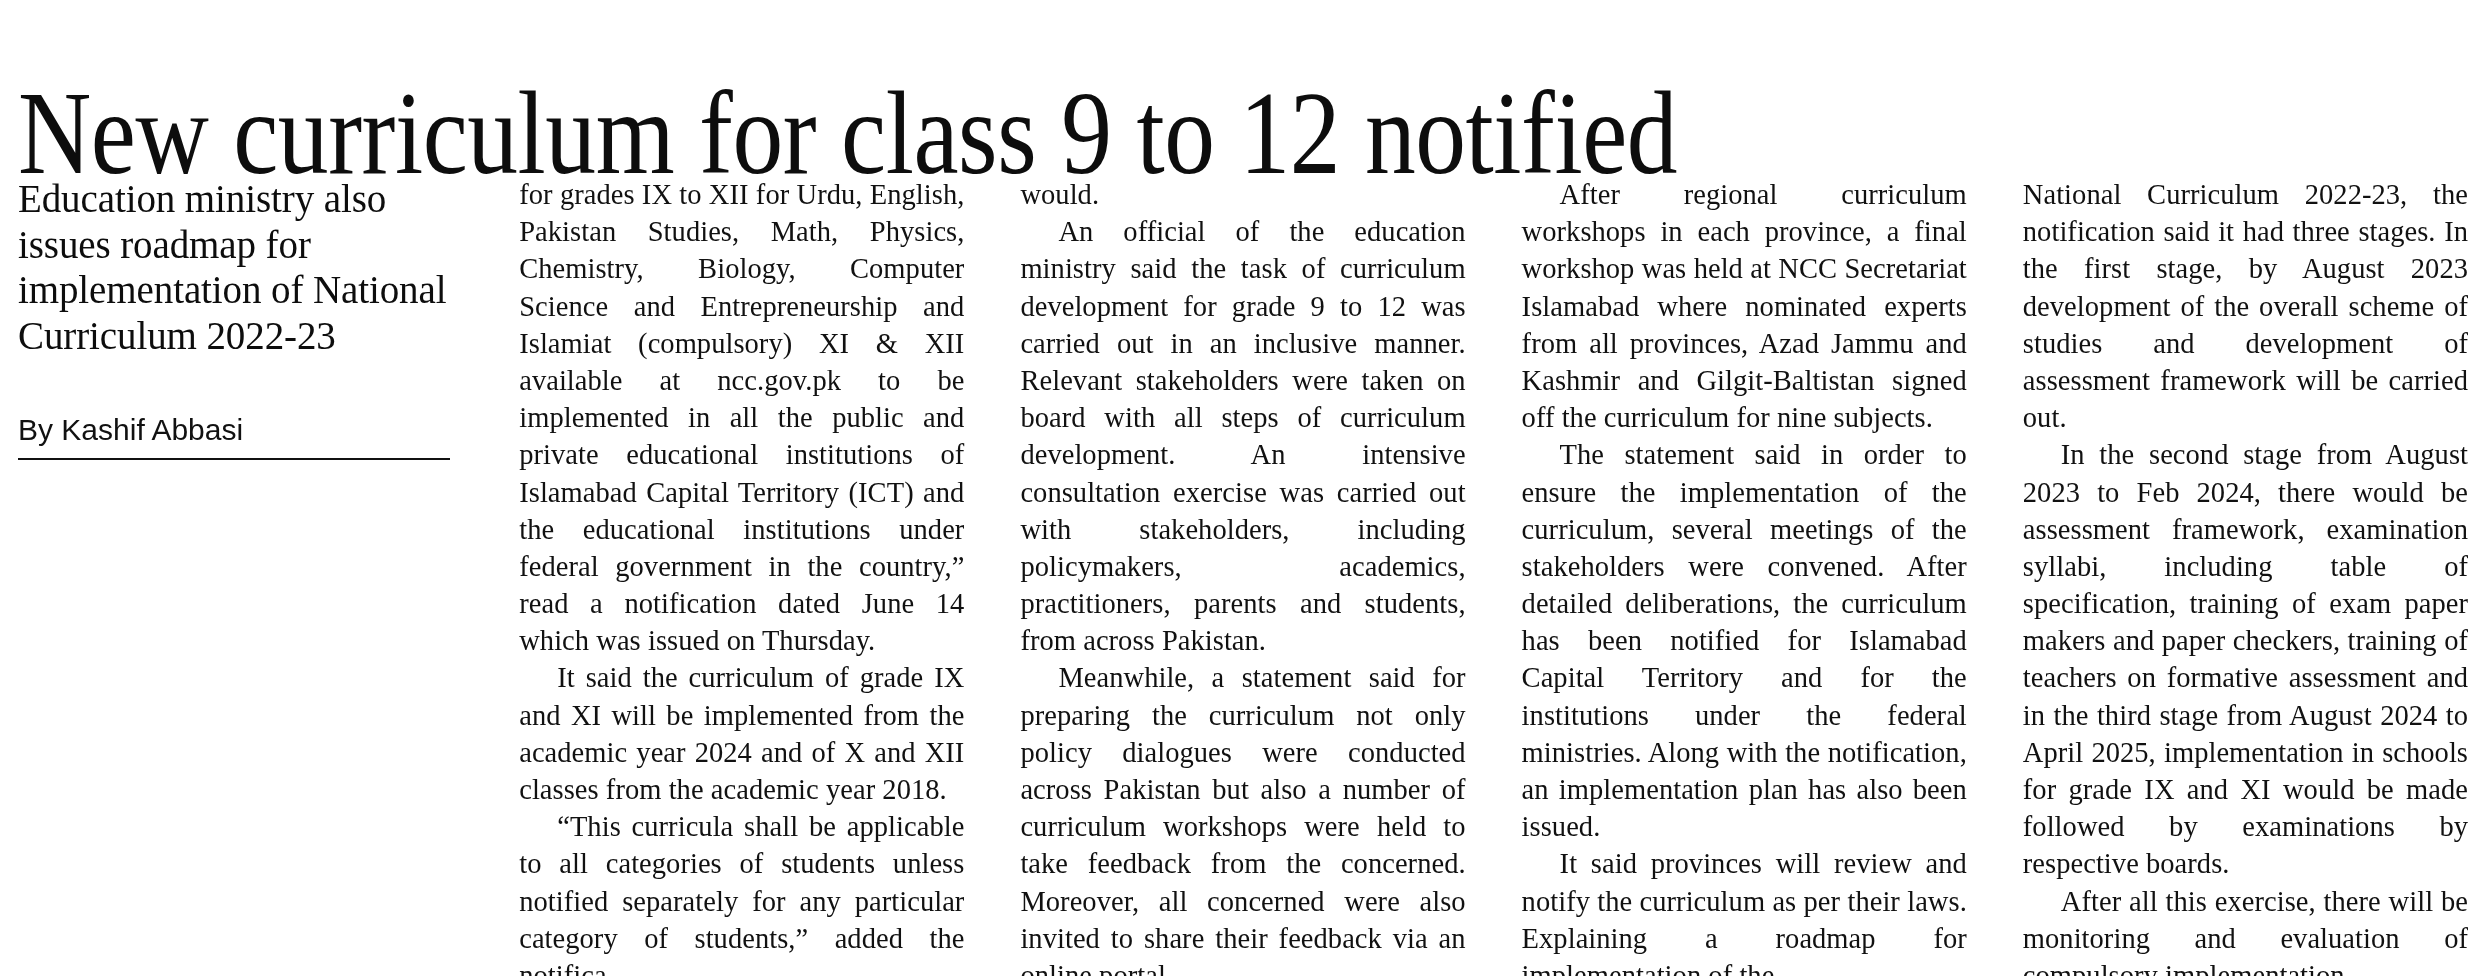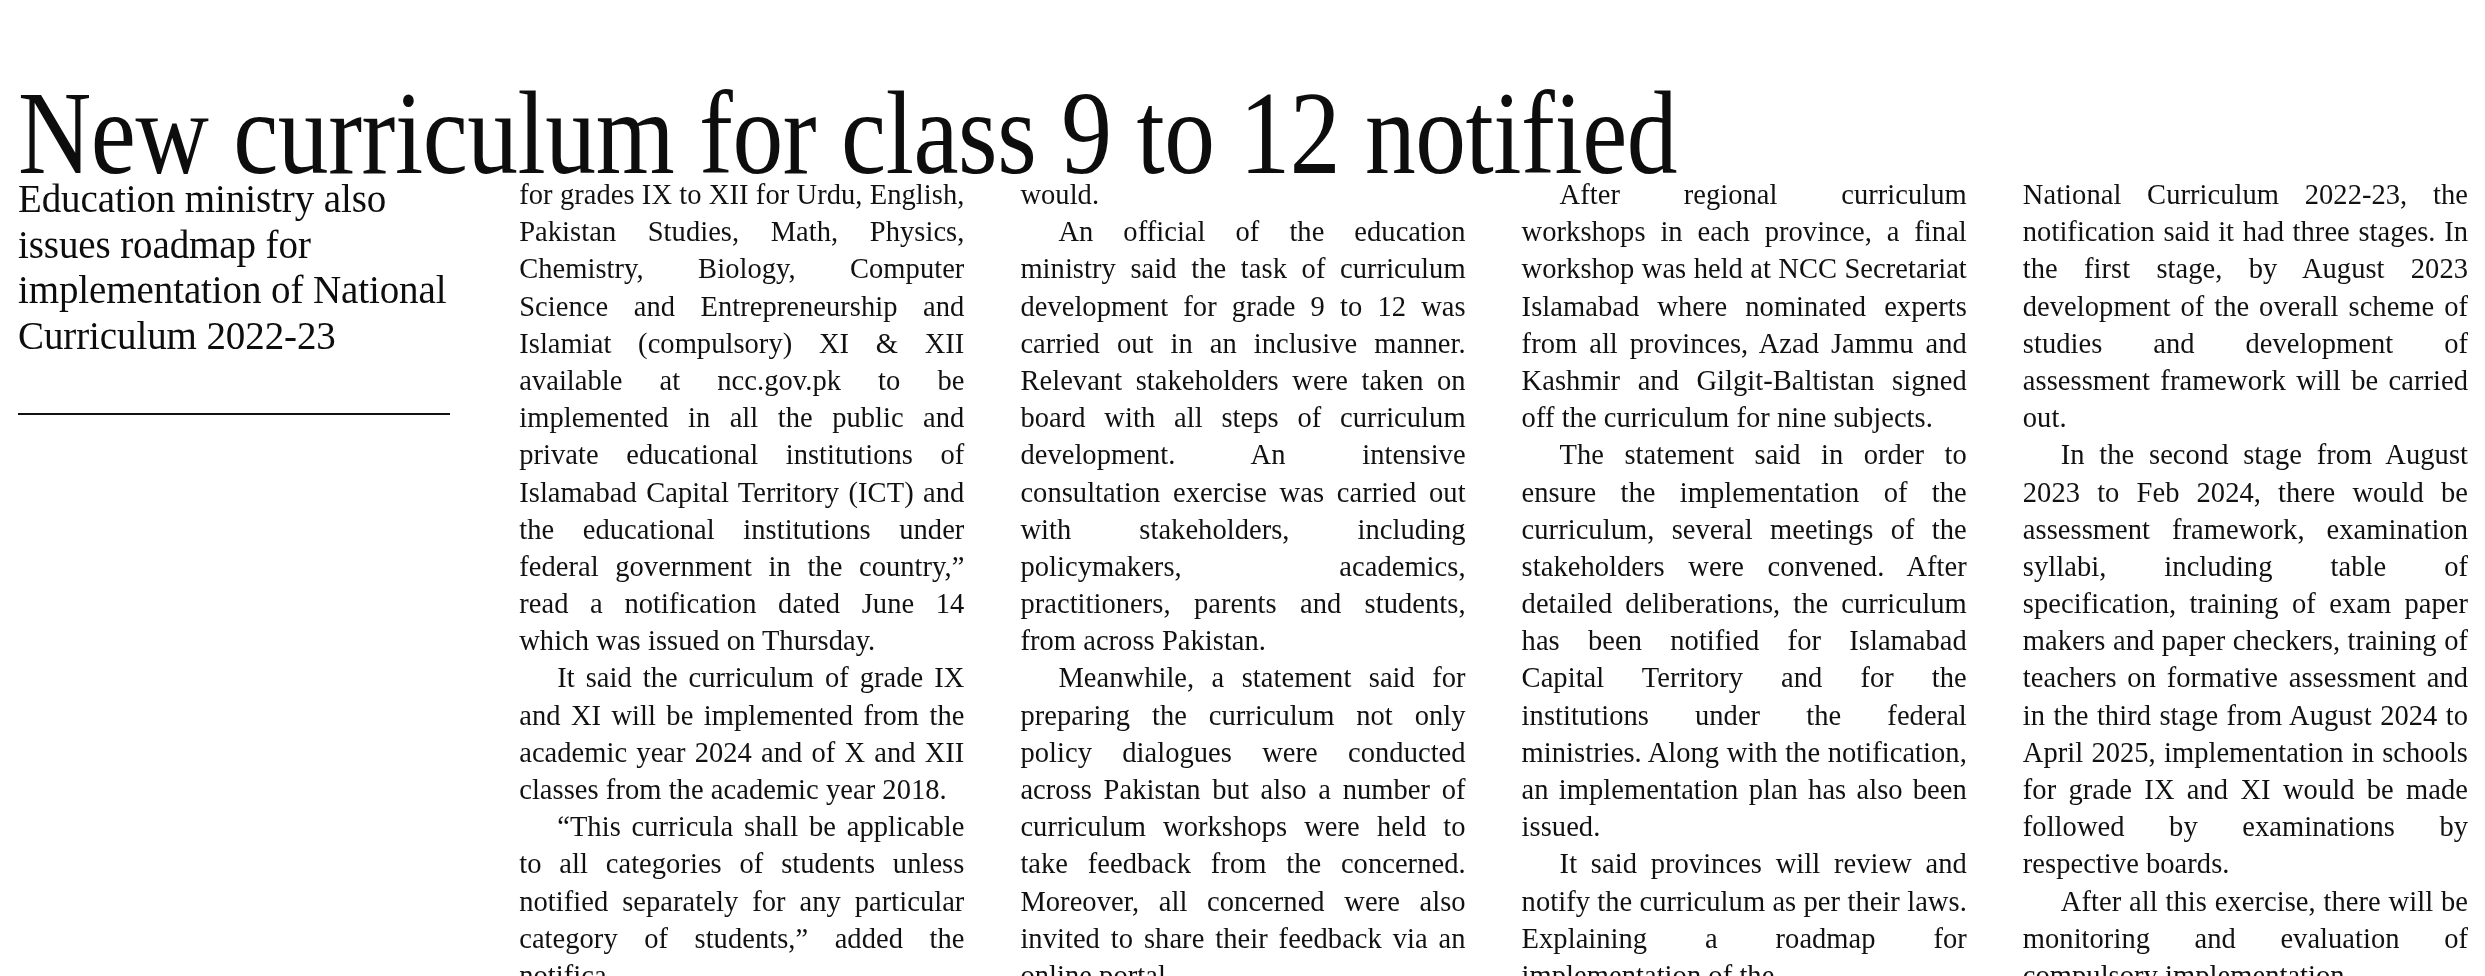--- a/index.html
+++ b/index.html
@@ -122,20 +122,21 @@
 <div class="page">
 
   <h1 class="headline">New curriculum for class 9 to 12 notified</h1>
 
   <div class="columns">
 
     <div class="col">
       <div class="deck">Education ministry also issues roadmap for implementation of National Curriculum 2022-23</div>
 
       <div class="byline-wrap">
+        <div class="byline">By Kashif Abbasi</div>
         <div class="byline-rule"></div>
       </div>
 
       <div class="body-text">
       </div>
     </div>
 
     <div class="col">
       <div class="body-text">
         <p class="no-indent">for grades IX to XII for Urdu, English, Pakistan Studies, Math, Physics, Chemistry, Biology, Computer Science and Entrepreneurship and Islamiat (compulsory) XI &amp; XII available at ncc.gov.pk to be implemented in all the public and private educational institutions of Islamabad Capital Territory (ICT) and the educational institutions under federal government in the country,” read a notification dated June 14 which was issued on Thursday.</p>

